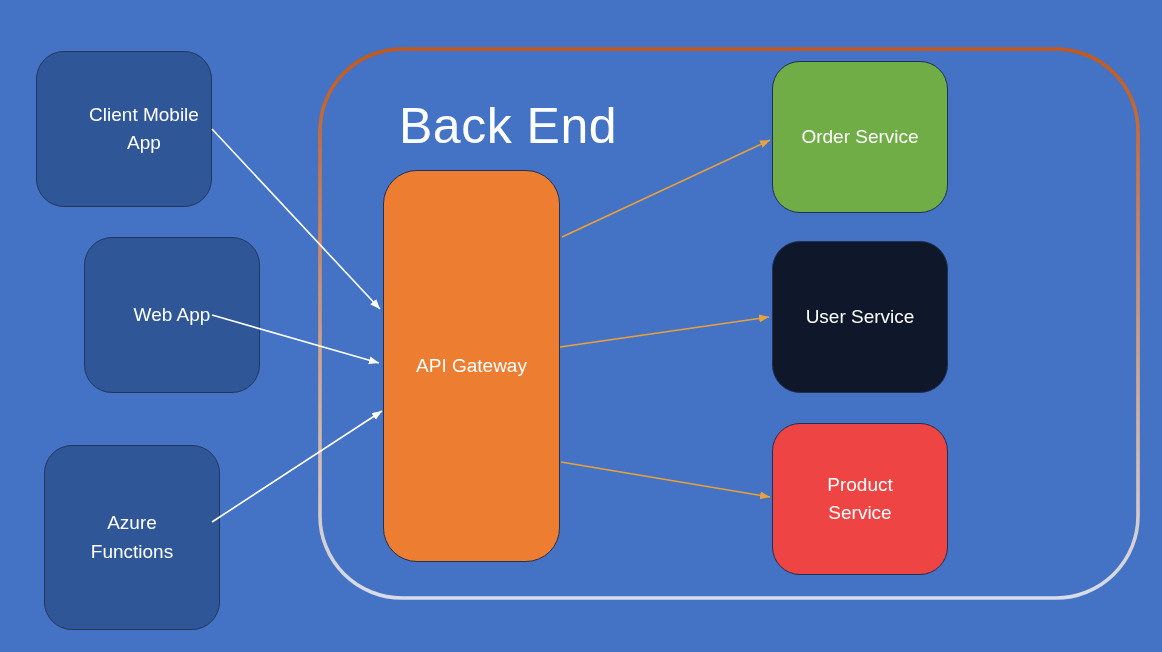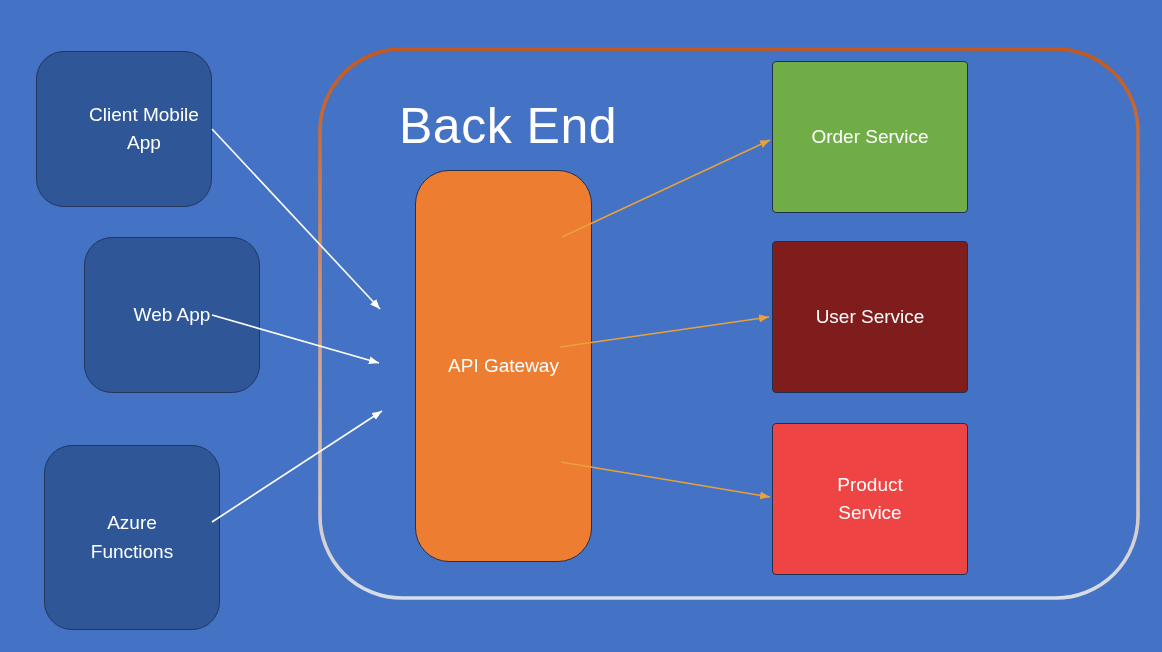--- a/index.html
+++ b/index.html
@@ -41,22 +41,22 @@
     border: 1.5px solid #24365E;
   }
   .node-gateway {
     left: 383px; top: 170px;
     width: 177px; height: 392px;
     border-radius: 34px;
     border: 1.5px solid #25304E;
   }
   .node-service {
     left: 772px;
-    width: 196px; height: 152px;
-    border-radius: 4px;
+    width: 176px; height: 152px;
+    border-radius: 28px;
     border: 1.5px solid #1F3050;
   }
 
   .node-client-mobile { left: 36px; top: 51px; }
   .node-web-app       { left: 36px; top: 237px; margin-left: 48px; }
   .node-azure         { left: 36px; top: 445px; height: 185px; margin-left: 8px; }
 
   .node-order   { top: 61px; }
   .node-user    { top: 241px; }
   .node-product { top: 423px; }
@@ -91,25 +91,25 @@
   <div class="layer nodes-layer">
 
     <div class="node node-client node-client-mobile" style="background-color: rgb(47, 87, 151); padding-left: 40px;">Client Mobile
 App</div>
 
     <div class="node node-client node-web-app" style="background-color: rgb(47, 87, 151);">Web App</div>
 
     <div class="node node-client node-azure" style="background-color: rgb(47, 87, 151);">Azure
 Functions</div>
 
-    <div class="node node-gateway" style="background-color: rgb(237, 125, 49); margin-left: 32px;">API Gateway</div>
+    <div class="node node-gateway" style="background-color: rgb(237, 125, 49);">API Gateway</div>
 
     <div class="node node-service node-order" style="background-color: rgb(112, 173, 71);">Order Service</div>
 
-    <div class="node node-service node-user" style="background-color: #7f1d1d;">User Service</div>
+    <div class="node node-service node-user" style="background-color: #0f172a;">User Service</div>
 
     <div class="node node-service node-product" style="background-color: #ef4444;">Product
 Service</div>
   </div>
 
   <svg class="layer arrows-layer" viewBox="0 0 1162 652">
     <defs>
       <marker id="arrowWhite" markerUnits="userSpaceOnUse" markerWidth="12" markerHeight="10" refX="10" refY="4" orient="auto">
         <path d="M0,0 L10,4 L0,8 Z" fill="#FFFFFF"></path>
       </marker>

